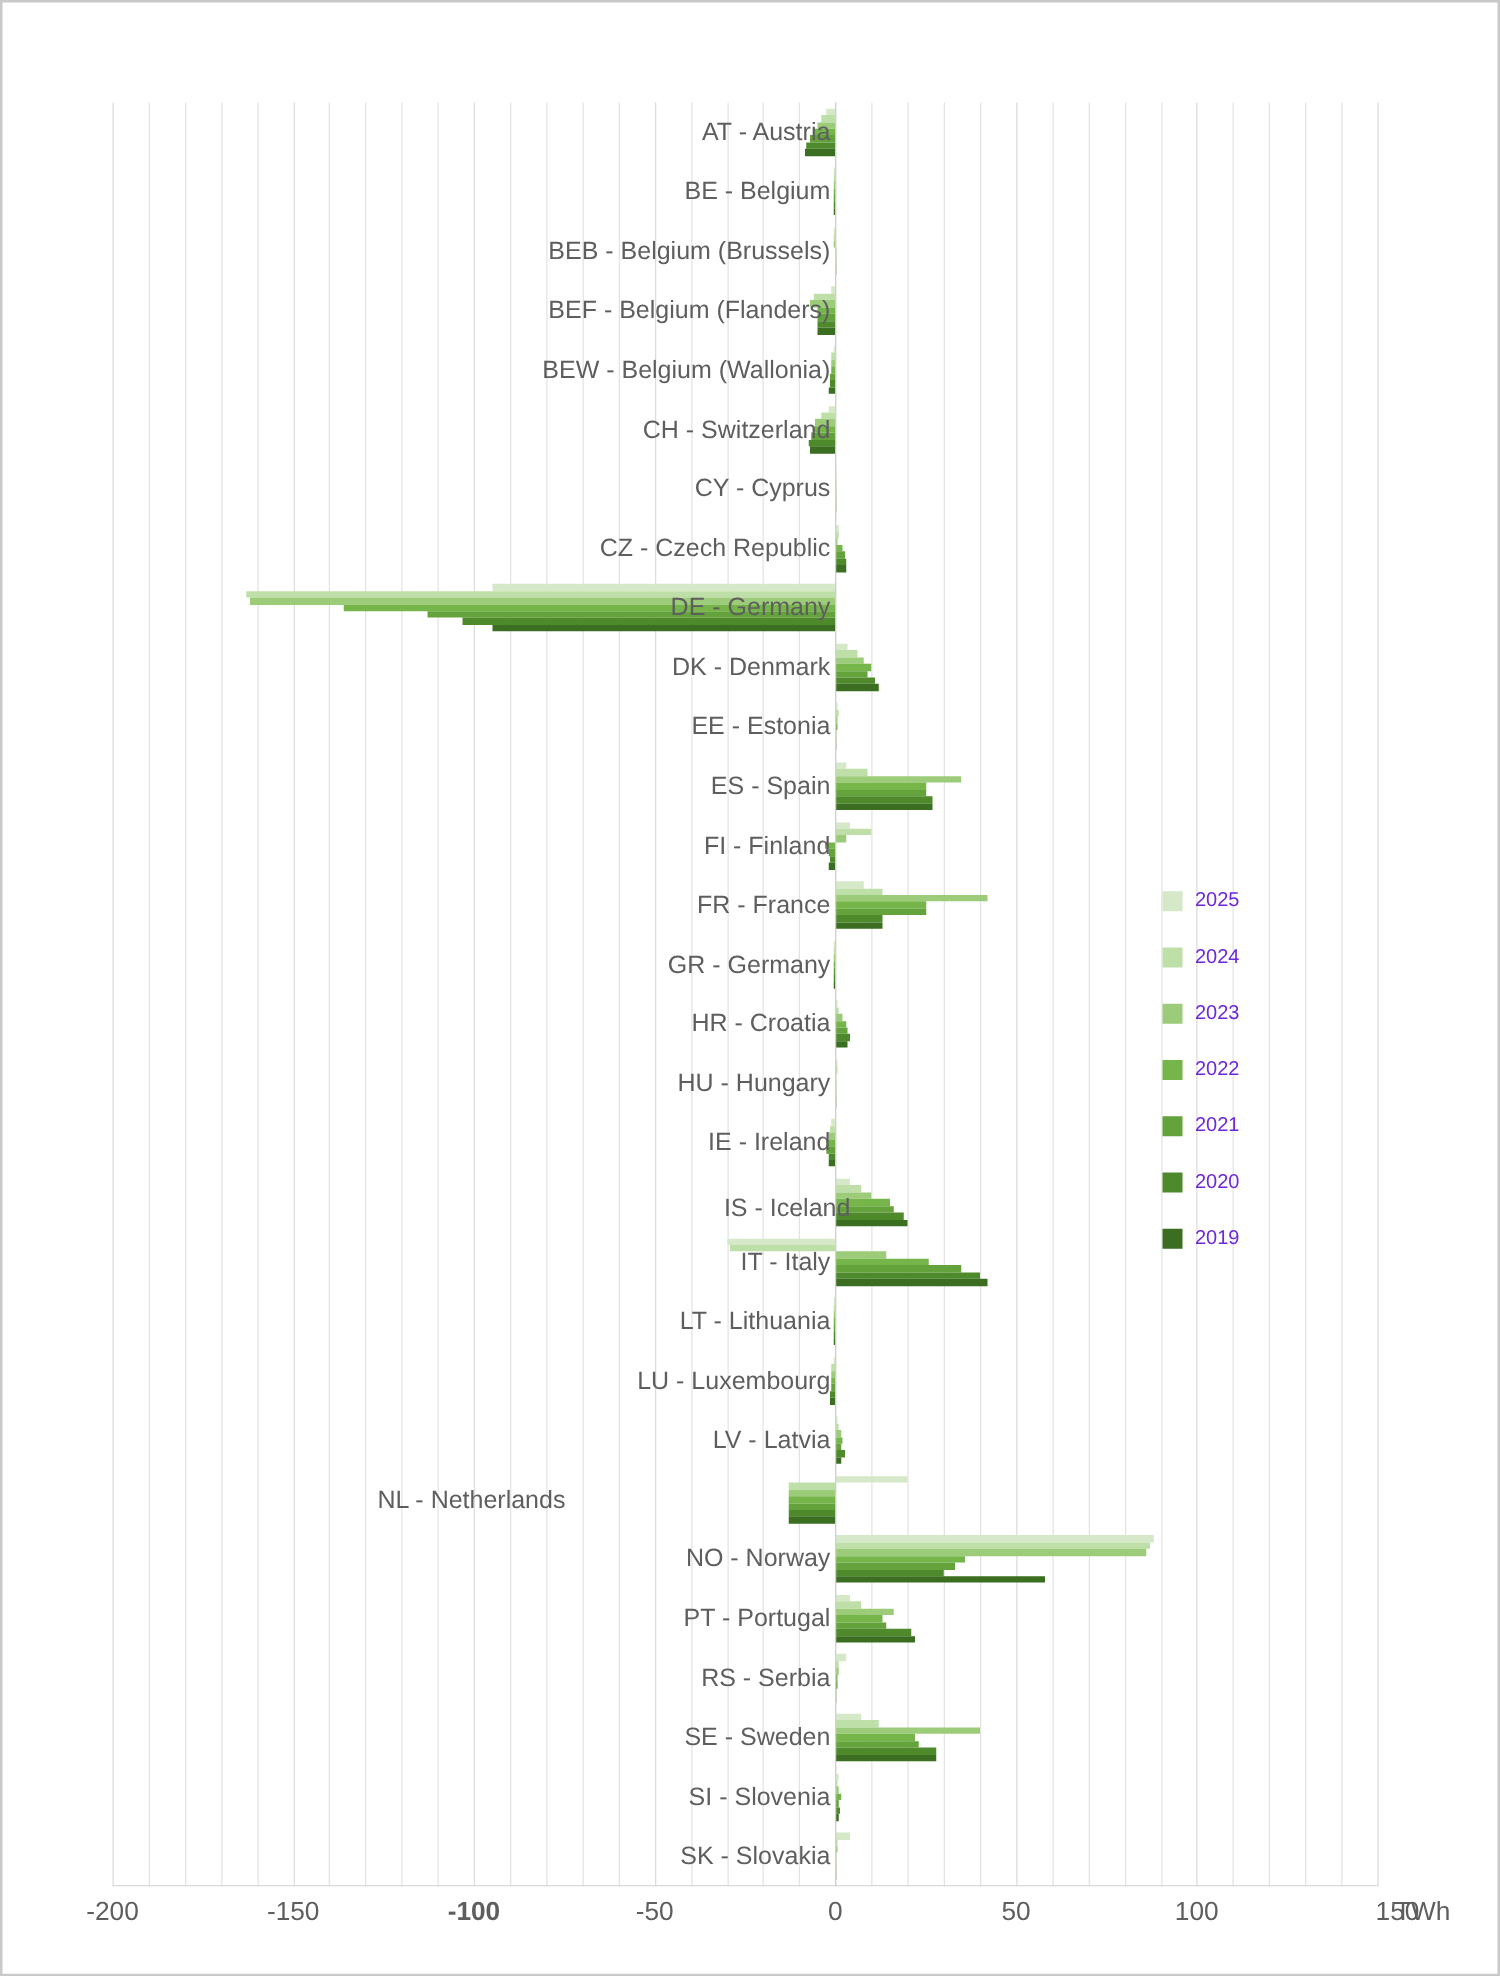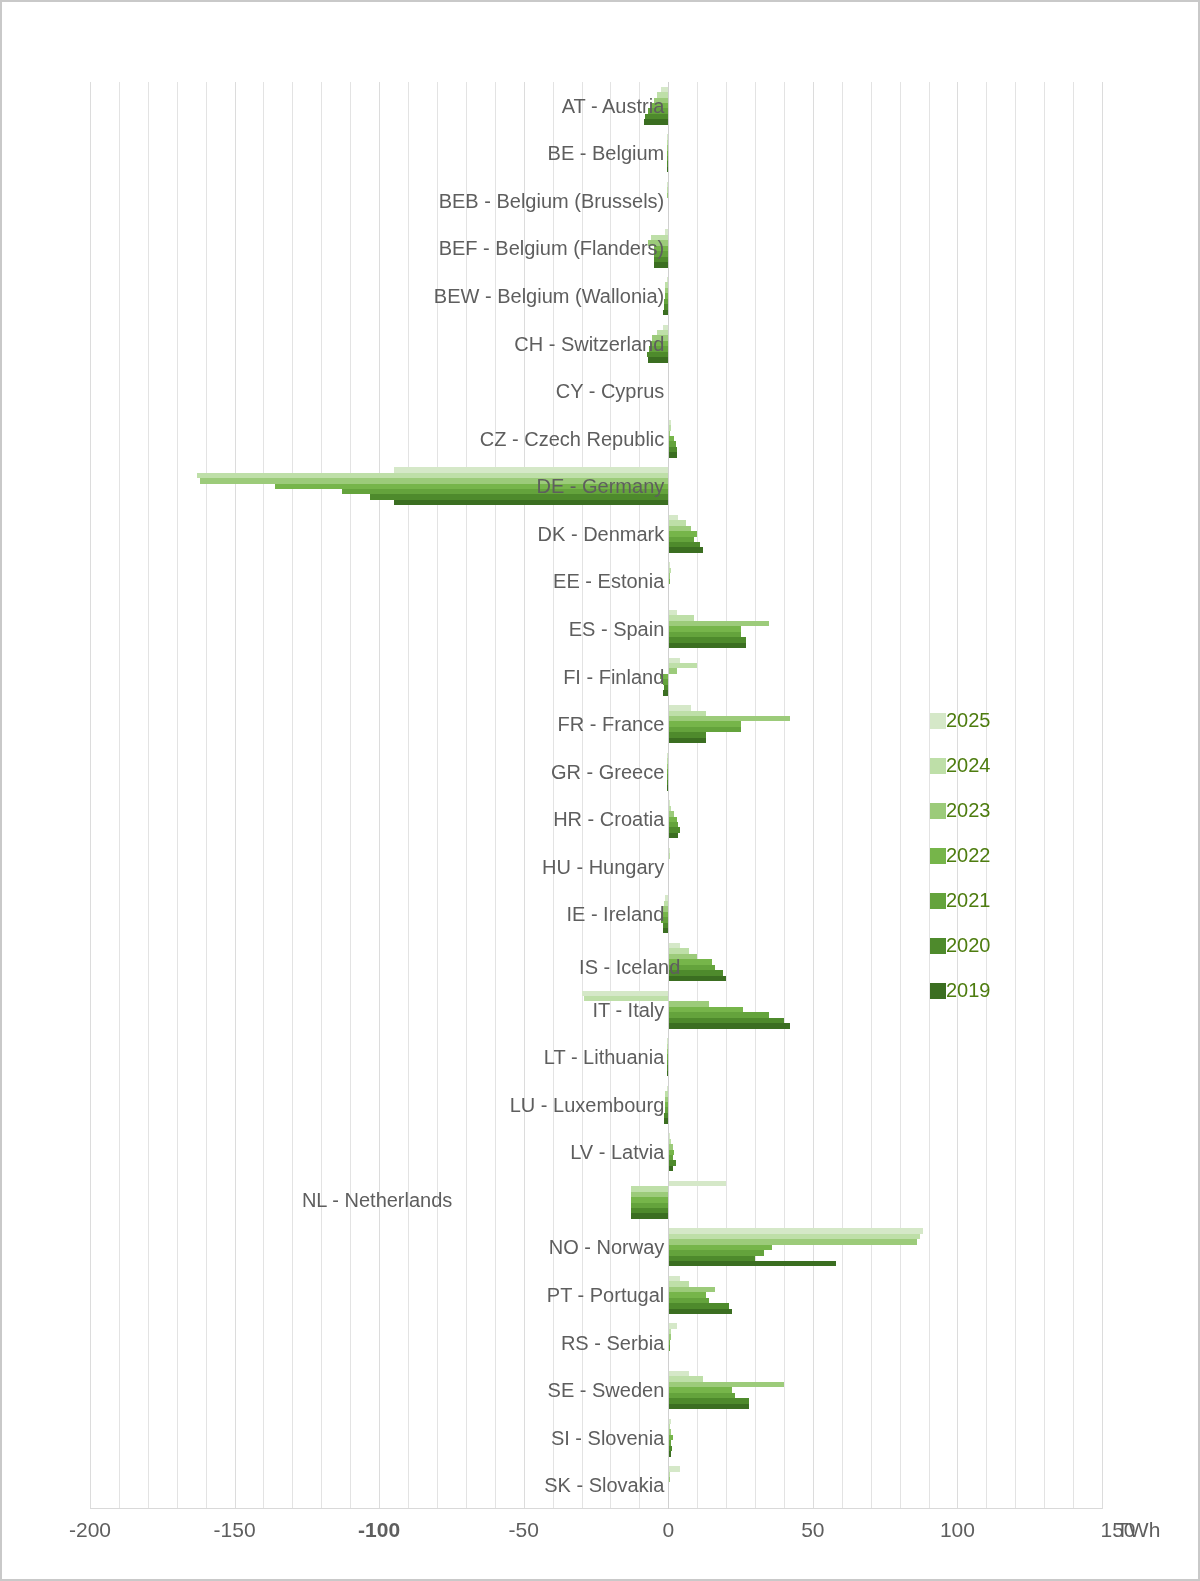--- a/index.html
+++ b/index.html
@@ -87,22 +87,23 @@
     width:110px;
   }
   .legend-item{
     display:flex;align-items:center;
     height:45px;
   }
   .legend-swatch{
     width:16px;height:16px;flex:0 0 16px;
   }
   .legend-text{
-    font-size:20px;
-    color:#4d7c0f;
+    margin-left:10px;
+    font-size:16px;
+    color:#6d28d9;
   }
 </style>
 </head>
 <body>
 
 <div id="frame">
 
 
   <div id="plot">
     <div id="gridlines">
@@ -423,21 +424,21 @@
         <div class="cat-label" style="top: 214.05px; left: 0px; width: 574.286px; text-align: right;">BEW - Belgium (Wallonia)</div>
         <div class="cat-label" style="top: 261.62px; left: 0px; width: 574.286px; text-align: right;">CH - Switzerland</div>
         <div class="cat-label" style="top: 309.18px; left: 0px; width: 574.286px; text-align: right;">CY - Cyprus</div>
         <div class="cat-label" style="top: 356.75px; left: 0px; width: 574.286px; text-align: right;">CZ - Czech Republic</div>
         <div class="cat-label" style="top: 404.32px; left: 0px; width: 574.286px; text-align: right;">DE - Germany</div>
         <div class="cat-label" style="top: 451.88px; left: 0px; width: 574.286px; text-align: right;">DK - Denmark</div>
         <div class="cat-label" style="top: 499.45px; left: 0px; width: 574.286px; text-align: right;">EE - Estonia</div>
         <div class="cat-label" style="top: 547.02px; left: 0px; width: 574.286px; text-align: right;">ES - Spain</div>
         <div class="cat-label" style="top: 594.58px; left: 0px; width: 574.286px; text-align: right;">FI - Finland</div>
         <div class="cat-label" style="top: 642.15px; left: 0px; width: 574.286px; text-align: right;">FR - France</div>
-        <div class="cat-label" style="top: 689.72px; left: 0px; width: 574.286px; text-align: right;">GR - Greece</div>
+        <div class="cat-label" style="top: 689.72px; left: 0px; width: 574.286px; text-align: right;">GR - Germany</div>
         <div class="cat-label" style="top: 737.28px; left: 0px; width: 574.286px; text-align: right;">HR - Croatia</div>
         <div class="cat-label" style="top: 784.85px; left: 0px; width: 574.286px; text-align: right;">HU - Hungary</div>
         <div class="cat-label" style="top: 832.42px; left: 0px; width: 574.286px; text-align: right;">IE - Ireland</div>
         <div class="cat-label" style="top: 885px; left: 0px; width: 574.286px; text-align: right; margin-left: 16px;">IS - Iceland</div>
         <div class="cat-label" style="top: 927.55px; left: 0px; width: 574.286px; text-align: right;">IT - Italy</div>
         <div class="cat-label" style="top: 975.12px; left: 0px; width: 574.286px; text-align: right;">LT - Lithuania</div>
         <div class="cat-label" style="top: 1022.68px; left: 0px; width: 574.286px; text-align: right;">LU - Luxembourg</div>
         <div class="cat-label" style="top: 1070.25px; left: 0px; width: 574.286px; text-align: right;">LV - Latvia</div>
         <div class="cat-label" style="top: 1117.82px; left: 0px; width: 574.286px; text-align: center;">NL - Netherlands</div>
         <div class="cat-label" style="top: 1165.38px; left: 0px; width: 574.286px; text-align: right;">NO - Norway</div>

